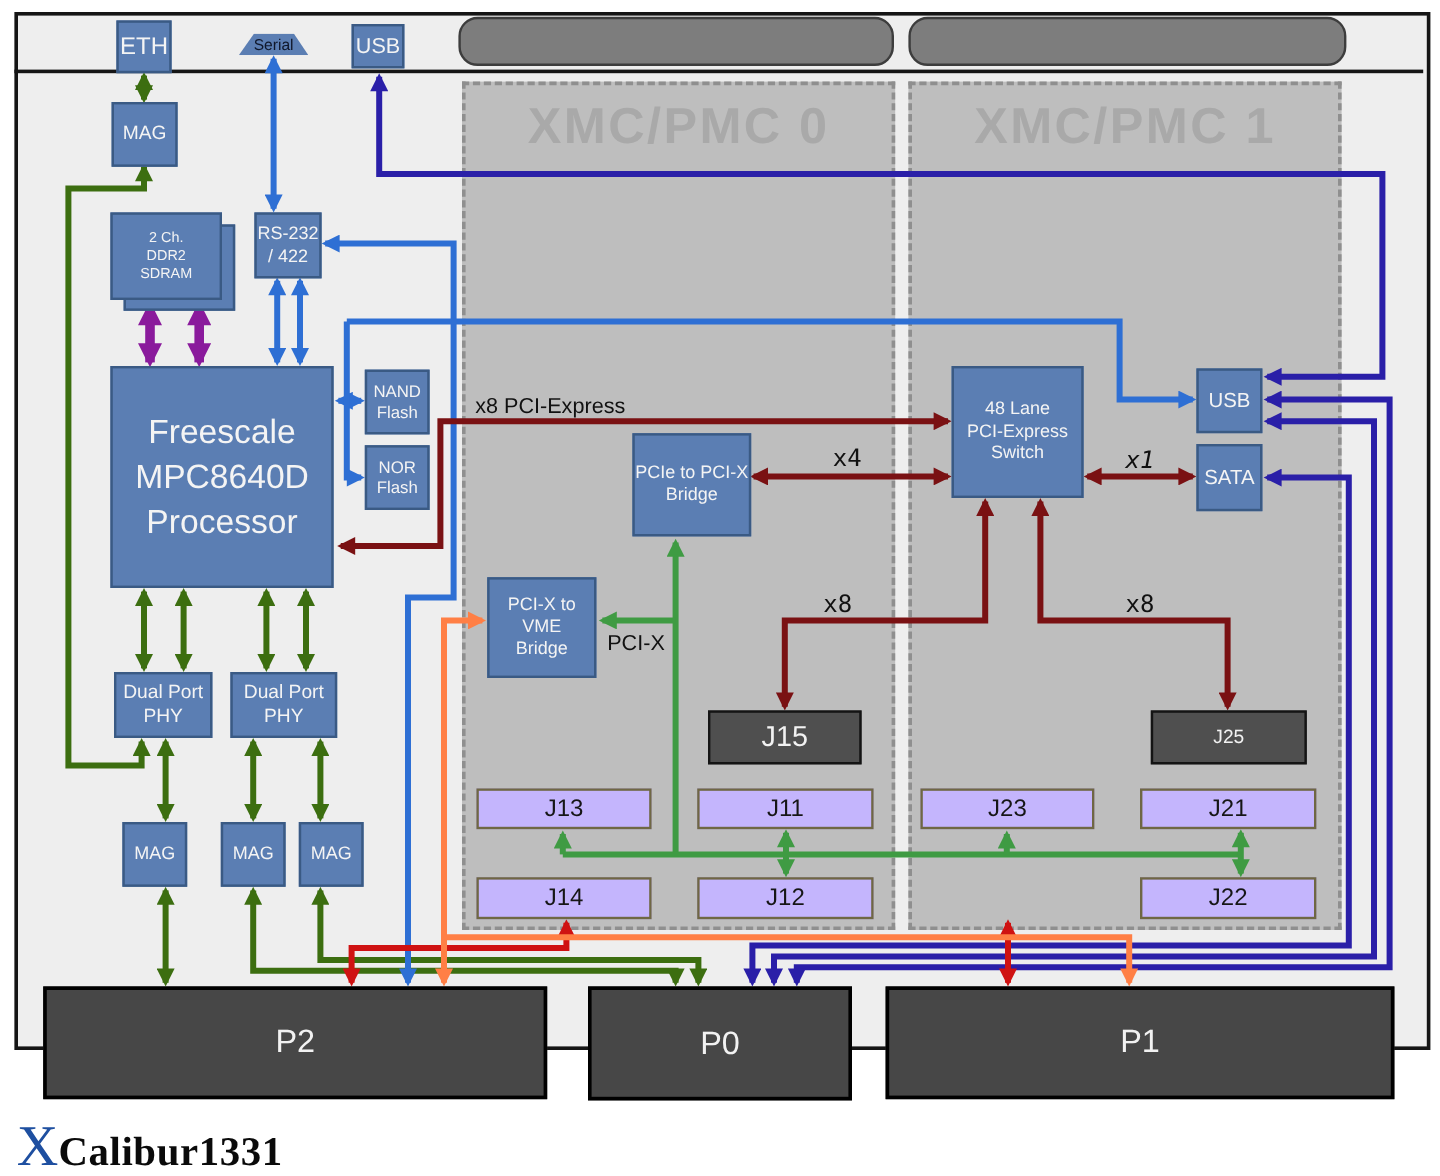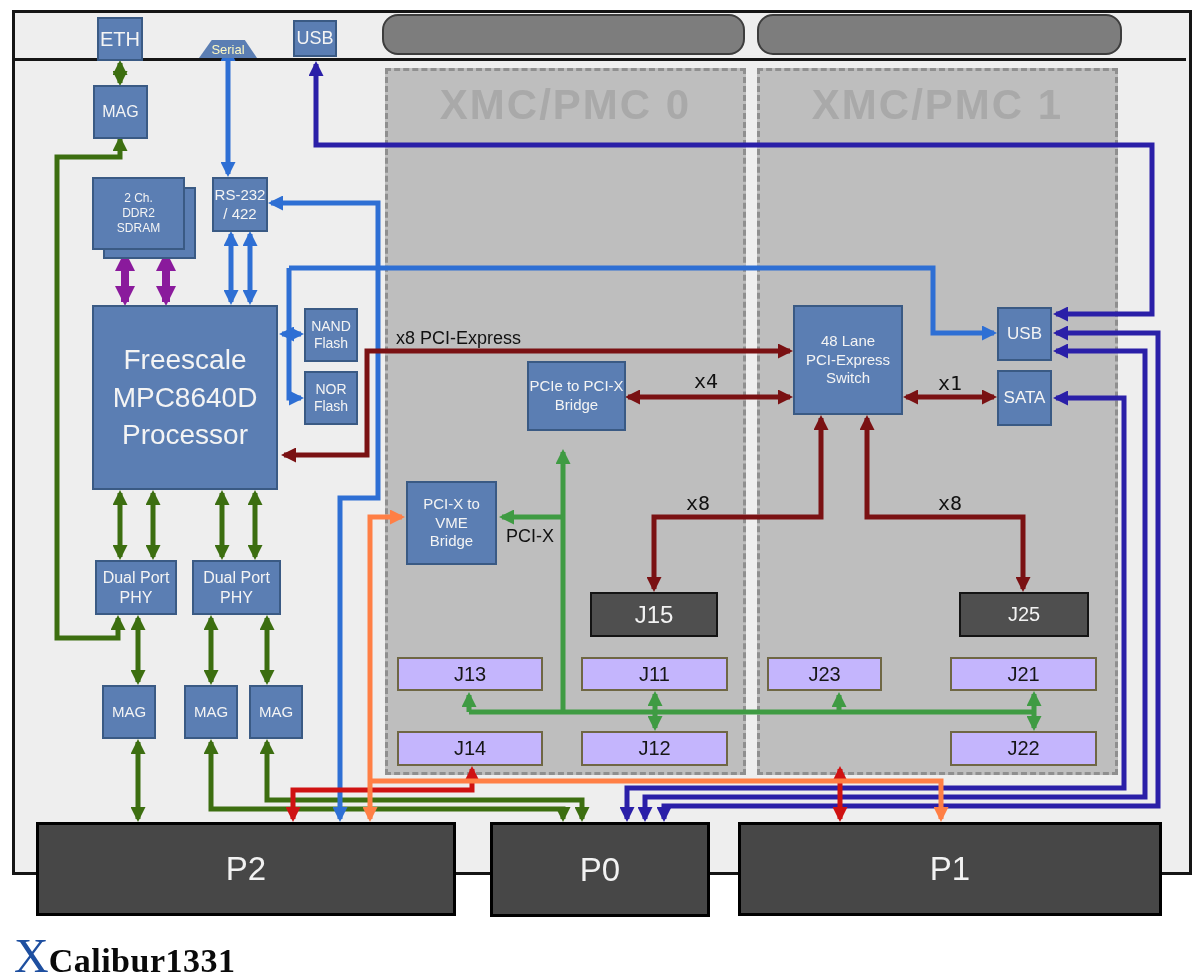--- a/index.html
+++ b/index.html
@@ -2,36 +2,36 @@
 <html><head>
 <meta charset="utf-8">
 <style>
   html,body{margin:0;padding:0;background:#ffffff;}
   #stage{position:relative;width:1200px;height:980px;background:#ffffff;overflow:hidden;
          font-family:"Liberation Sans",sans-serif;}
   .box{position:absolute;box-sizing:border-box;background:#5b7eb3;border:2px solid #3a5a84;
        color:#f4f4f4;display:flex;align-items:center;justify-content:center;text-align:center;
        white-space:pre-line;line-height:1.25;z-index:3;}
   .darkbox{background:#4f4f4f;border:2px solid #141414;color:#f2f2f2;}
-  .pconn{background:#474747;border:3px solid #000;color:#f2f2f2;font-size:33px;}
+  .pconn{background:#474747;border:3px solid #000;color:#f2f2f2;font-size:27px;}
   .yellowbox{background:#c4b5fd;border:2px solid #6f6744;color:#161616;font-size:20px;}
   .region{position:absolute;box-sizing:border-box;background:#bebebe;border:3px dashed #8f8f8f;z-index:1;}
   .region-title{margin-top:10px;text-align:center;font-size:42px;font-weight:bold;
                 letter-spacing:2px;color:#a9a9a9;}
   .bezel{position:absolute;box-sizing:border-box;background:#7d7d7d;border:2px solid #3d3d3d;
          border-radius:16px;z-index:3;}
   .lbl{position:absolute;color:#111;font-size:18px;z-index:4;white-space:nowrap;}
   .mono{font-family:"DejaVu Sans Mono",monospace;font-size:20px;}
   #board{position:absolute;left:12px;top:10px;width:1174px;height:859px;
          border:3px solid #151515;background:#eeeeee;z-index:0;}
   #bandline{position:absolute;left:12px;top:58px;width:1174px;height:3px;background:#151515;z-index:2;}
   #wires{position:absolute;left:0;top:0;width:1200px;height:980px;z-index:2;pointer-events:none;}
-  .trap{position:absolute;background:#5b7eb3;color:#fef9c3;display:flex;align-items:center;
+  .trap{position:absolute;background:#5b7eb3;color:#0f172a;display:flex;align-items:center;
         justify-content:center;font-size:13px;z-index:3;
-        clip-path:polygon(0% 100%,100% 100%,79% 0%,22% 0%);margin-top:12px;}
+        clip-path:polygon(0% 100%,100% 100%,79% 0%,22% 0%);}
   #logo{position:absolute;left:14px;top:928px;z-index:4;font-family:"Liberation Serif",serif;}
   #logo .lx{font-size:48px;color:#1e4fa0;}
   #logo .lrest{font-size:34px;font-weight:bold;color:#0a0a0a;letter-spacing:0.5px;}
 </style>
 </head>
 <body>
 
 <div id="stage">
 
   <div id="board"></div>
@@ -151,49 +151,49 @@
   <div class="box" style="left:304px;top:371px;width:54px;height:54px;font-size:14px;">NOR
 Flash</div>
   <div class="box" style="left:95px;top:560px;width:82px;height:55px;font-size:16px;">Dual Port
 PHY</div>
   <div class="box" style="left:192px;top:560px;width:89px;height:55px;font-size:16px;">Dual Port
 PHY</div>
   <div class="box" style="left:102px;top:685px;width:54px;height:54px;font-size:15px;">MAG</div>
   <div class="box" style="left:184px;top:685px;width:54px;height:54px;font-size:15px;">MAG</div>
   <div class="box" style="left:249px;top:685px;width:54px;height:54px;font-size:15px;">MAG</div>
 
-  <div class="box" style="left:527px;top:361px;width:99px;height:70px;font-size:15px;">PCIe to PCI-X
+  <div class="box" style="left:527px;top:361px;width:99px;height:86px;font-size:15px;">PCIe to PCI-X
 Bridge</div>
   <div class="box" style="left:406px;top:481px;width:91px;height:84px;font-size:15px;">PCI-X to
 VME
 Bridge</div>
   <div class="box darkbox" style="left:590px;top:592px;width:128px;height:45px;font-size:24px;">J15</div>
   <div class="box yellowbox" style="left:397px;top:657px;width:146px;height:34px;">J13</div>
   <div class="box yellowbox" style="left:581px;top:657px;width:147px;height:34px;">J11</div>
   <div class="box yellowbox" style="left:397px;top:731px;width:146px;height:35px;">J14</div>
   <div class="box yellowbox" style="left:581px;top:731px;width:147px;height:35px;">J12</div>
 
   <div class="box" style="left:793px;top:305px;width:110px;height:110px;font-size:15px;">48 Lane
 PCI-Express
 Switch</div>
   <div class="box" style="left:997px;top:307px;width:55px;height:54px;font-size:17px;">USB</div>
   <div class="box" style="left:997px;top:370px;width:55px;height:56px;font-size:17px;">SATA</div>
-  <div class="box darkbox" style="left:959px;top:592px;width:130px;height:45px;font-size:20px;">J25</div>
-  <div class="box yellowbox" style="left:767px;top:657px;width:115px;height:34px;">J23</div>
+  <div class="box darkbox" style="left:959px;top:592px;width:130px;height:45px;font-size:16px;">J25</div>
+  <div class="box yellowbox" style="left:767px;top:657px;width:145px;height:34px;">J23</div>
   <div class="box yellowbox" style="left:950px;top:657px;width:147px;height:34px;">J21</div>
   <div class="box yellowbox" style="left:950px;top:731px;width:147px;height:35px;">J22</div>
 
   <div class="box pconn" style="left:36px;top:822px;width:420px;height:94px;">P2</div>
   <div class="box pconn" style="left:490px;top:822px;width:220px;height:95px;">P0</div>
   <div class="box pconn" style="left:738px;top:822px;width:424px;height:94px;">P1</div>
 
   <div class="lbl" style="left:396px;top:328px;">x8 PCI-Express</div>
   <div class="lbl" style="left:506px;top:494px;margin-top:32px;">PCI-X</div>
   <div class="lbl mono" style="left:694px;top:369px;">x4</div>
-  <div class="lbl mono" style="left:938px;top:371px;">x1</div>
+  <div class="lbl mono" style="left:938px;top:371px;font-style:italic;">x1</div>
   <div class="lbl mono" style="left:686px;top:491px;">x8</div>
   <div class="lbl mono" style="left:938px;top:491px;">x8</div>
 
   <div id="logo">
     <span class="lx">X</span><span class="lrest">Calibur1331</span>
   </div>
 
 </div>
 
 </body></html>

